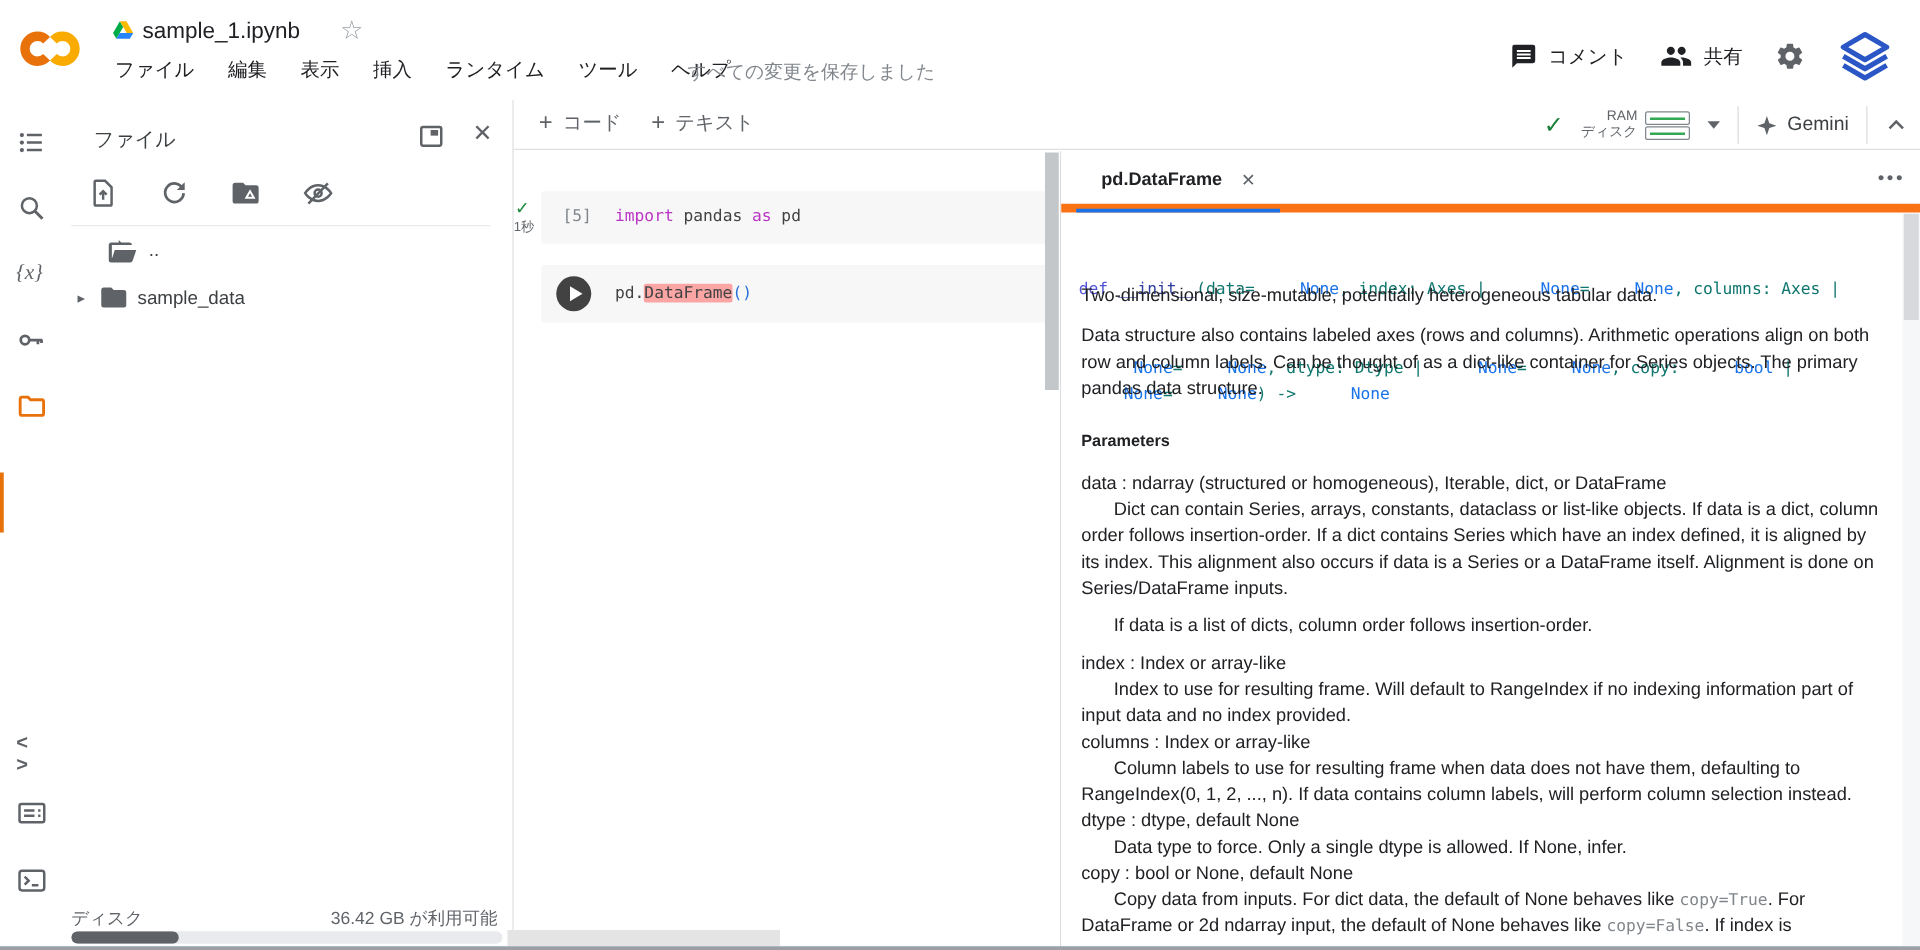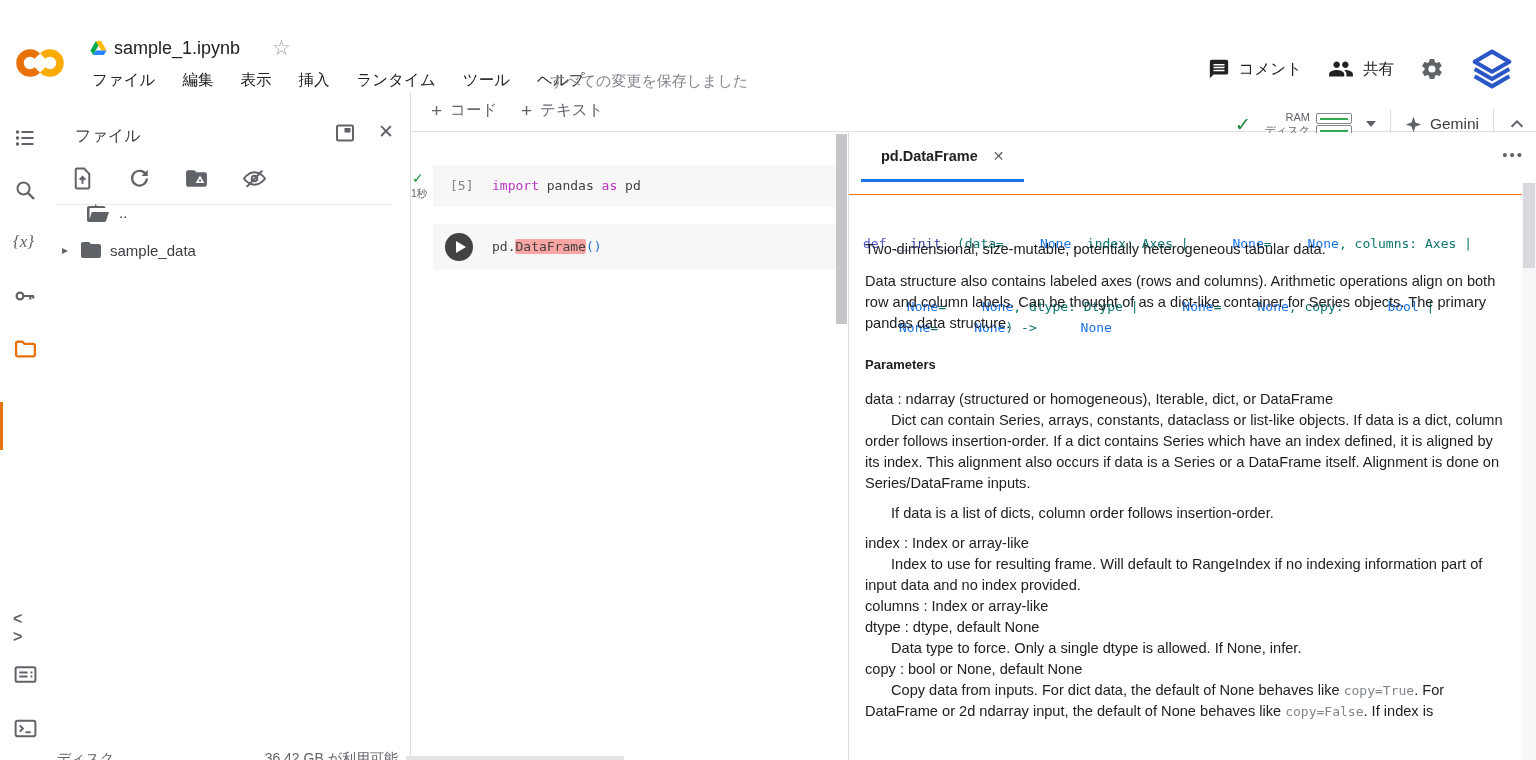--- a/index.html
+++ b/index.html
@@ -1,18 +1,18 @@
 <!DOCTYPE html>
 <html><head>
 <meta charset="utf-8">
 <style>
   * { box-sizing: border-box; margin: 0; padding: 0; }
   html,body { width:1536px; height:760px; overflow:hidden; background:#fff;
     font-family:"Liberation Sans","DejaVu Sans",sans-serif; color:#3c4043; }
-  .abs { position:absolute;margin-top:12px; }
+  .abs { position:absolute; }
   .screen { position:relative; width:1536px; height:760px; background:#fff; }
 
   
   .app-header { left:0; top:0; width:1536px; height:80px; background:#fff; }
   .logo { left:16px; top:22px; }
   .drive-ico { left:90px; top:16px; }
   .nb-title { left:114px; top:14px; font-size:18px; color:#202124; }
   .star { left:272px; top:12px; font-size:21px; color:#9aa0a6; }
   .menubar { left:92px; top:46px; display:flex; gap:27px; font-size:15.5px; color:#202124; }
   .menubar span { cursor:default; }
@@ -70,21 +70,21 @@
   .play-btn { position:absolute; left:12px; top:9px; width:28px; height:28px; border-radius:50%; background:#424242; color:#fff; }
   .play-btn:before { content:""; position:absolute; left:11px; top:7.5px; border-left:10px solid #fff; border-top:6.5px solid transparent; border-bottom:6.5px solid transparent; }
   .tk-kw { color:#bb35c5; } .tk-pl { color:#424242; } .tk-br { color:#2a6fdb; }
   .tk-hl { background:#fca5a5; color:#424242; border-radius:2px; }
   .tk-def { color:#5053d6; } .tk-nm { color:#303f9f; } .tk-b { color:#1a73e8;padding-left:36px; } .tk-sg { color:#0f766e; }
   .nb-vscroll { left:836px; top:122px; width:11px; height:190px; background:#c4c7c9; }
   .nb-hscroll { left:406px; top:744px; width:218px; height:13px; background:#e4e4e4; }
 
   
   .doc-panel { left:849px; top:121px; width:687px; height:639px; background:#fff; }
-  .tabbar { position:absolute; left:0; top:0; width:687px; height:62px; border-bottom:1px solid #f97316; }
+  .tabbar { position:absolute; left:0; top:0; width:687px; height:49px; border-bottom:7px solid #f97316; }
   .doc-tab { position:absolute; left:12px; top:0; height:49px; display:flex; align-items:center; gap:15px; padding:0 20px; border-bottom:3px solid #1a73e8; }
   .doc-tab b { font-size:14.5px; color:#202124; }
   .tab-close { font-size:14px; color:#5f6368; }
   .more-dots { position:absolute; right:12px; top:13px; font-size:15px; letter-spacing:2px; color:#5f6368; }
   .sig-block { position:absolute; left:0; top:50px; width:673px; padding:8px 14px 6px;
     font-family:"DejaVu Sans Mono","Liberation Mono",monospace; font-size:13px; line-height:21px; white-space:pre-wrap; }
   .doc-body { position:absolute; left:0; top:100px; width:673px; padding:6px 16px 0; font-size:14.6px; line-height:21px; color:#202124; }
   .doc-p { margin:0 0 11px; }
   .doc-h { font-weight:bold; font-size:13px; color:#202124; margin:20px 0 14px; }
   .doc-term { margin:0; }
@@ -350,20 +350,21 @@
     <div class="doc-body">
         <div class="doc-p"><span>Two-dimensional, size-mutable, potentially heterogeneous tabular data.</span></div>
         <div class="doc-p"><span>Data structure also contains labeled axes (rows and columns). Arithmetic operations align on both row and column labels. Can be thought of as a dict-like container for Series objects. The primary pandas data structure.</span></div>
         <div class="doc-h"><span>Parameters</span></div>
         <div class="doc-term"><span>data : ndarray (structured or homogeneous), Iterable, dict, or DataFrame</span></div>
         <div class="doc-desc"><span>Dict can contain Series, arrays, constants, dataclass or list-like objects. If data is a dict, column order follows insertion-order. If a dict contains Series which have an index defined, it is aligned by its index. This alignment also occurs if data is a Series or a DataFrame itself. Alignment is done on Series/DataFrame inputs.</span></div>
         <div class="doc-desc2"><span>If data is a list of dicts, column order follows insertion-order.</span></div>
         <div class="doc-term"><span>index : Index or array-like</span></div>
         <div class="doc-desc"><span>Index to use for resulting frame. Will default to RangeIndex if no indexing information part of input data and no index provided.</span></div>
         <div class="doc-term"><span>columns : Index or array-like</span></div>
+        <div class="doc-desc"><span>Column labels to use for resulting frame when data does not have them, defaulting to RangeIndex(0, 1, 2, ..., n). If data contains column labels, will perform column selection instead.</span></div>
         <div class="doc-term"><span>dtype : dtype, default None</span></div>
         <div class="doc-desc"><span>Data type to force. Only a single dtype is allowed. If None, infer.</span></div>
         <div class="doc-term"><span>copy : bool or None, default None</span></div>
         <div class="doc-desc"><span>Copy data from inputs. For dict data, the default of None behaves like </span><span class="mono-inline">copy=True</span><span>. For DataFrame or 2d ndarray input, the default of None behaves like </span><span class="mono-inline">copy=False</span><span>. If index is</span></div>
       </div>
   </div>
   <div class="abs doc-scroll-track"></div>
   <div class="abs doc-scroll-thumb"></div>
   <div class="abs bottom-edge"></div>
 

